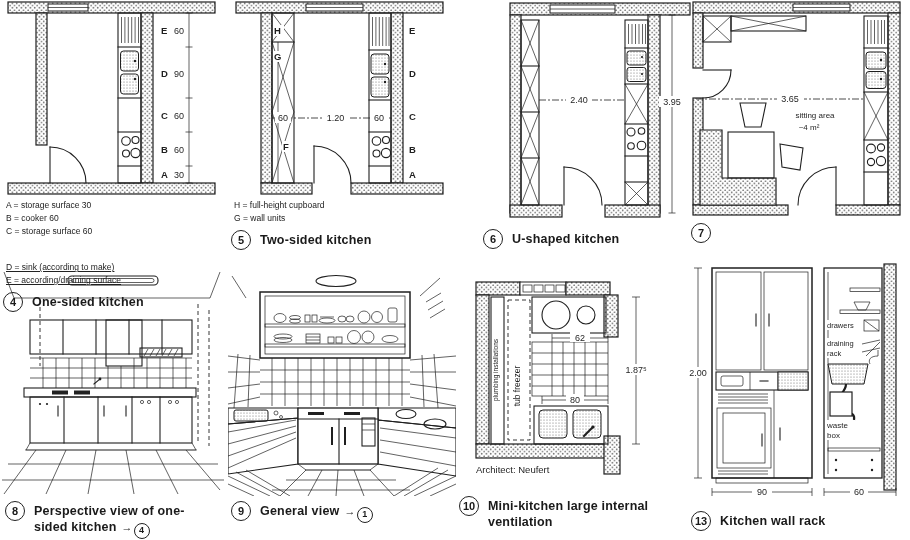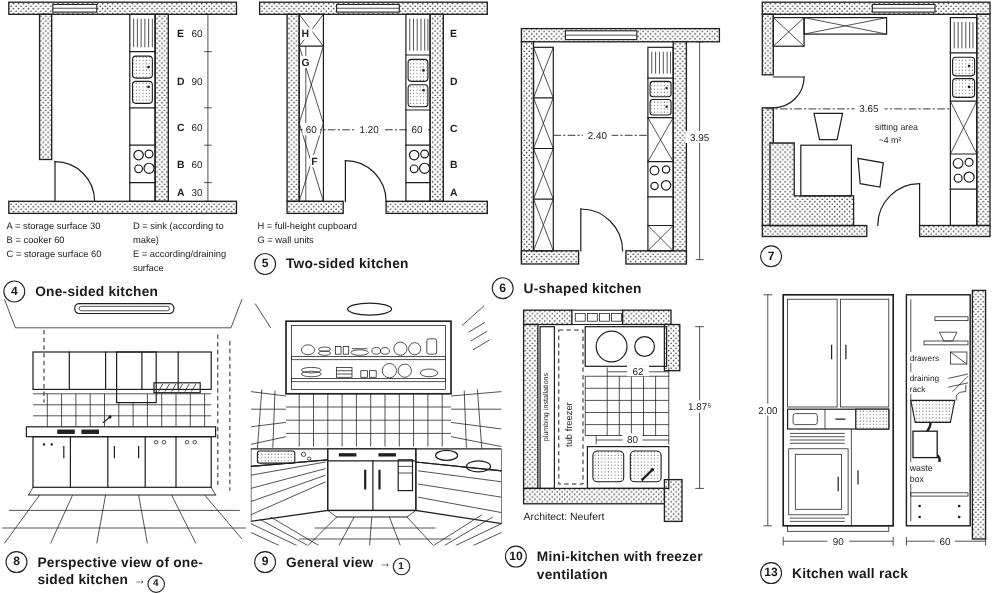--- a/index.html
+++ b/index.html
@@ -21,23 +21,23 @@
   .cap{display:flex;align-items:flex-start;gap:9px;margin-top:5px;padding-left:3px;}
   .num{flex:0 0 auto;min-width:20px;height:20px;box-sizing:border-box;border:1.6px solid #222;
        border-radius:50%;display:flex;align-items:center;justify-content:center;
        font-size:11px;font-weight:bold;padding:0 2px;}
   .ctext{font-weight:bold;font-size:12.5px;line-height:1.28;letter-spacing:.2px;padding-top:2px;}
   .subcap{font-size:10.5px;font-weight:normal;margin-top:2px;margin-left:12px;}
   .arrow{font-weight:normal;font-size:11px;margin:0 1px 0 5px;}
   .refnum{display:inline-flex;width:14px;height:14px;border:1.3px solid #222;border-radius:50%;
           font-size:9px;font-weight:bold;align-items:center;justify-content:center;
           vertical-align:-2px;}
-  .legend{font-size:8.5px;line-height:1.5;color:#222;margin:3px 0 1px 6px;display:flex;gap:24px;}
+  .legend{font-size:8.5px;line-height:1.5;color:#222;margin:3px 0 1px 6px;display:flex;gap:24px;flex-direction:column;}
   .legend .col1{width:102px;}
-  .legend .col2{width:118px;}
+  .legend .col2{width:118px;text-decoration:underline;}
 </style>
 </head>
 <body>
 
 <div id="stage">
 
 <svg width="0" height="0" style="position:absolute" aria-hidden="true">
   <defs>
     <pattern id="wdots" width="4.5" height="4.5" patternUnits="userSpaceOnUse">
       <rect width="4.5" height="4.5" fill="#fff"></rect>
@@ -208,21 +208,21 @@
   <div class="legend" style="display:block;">
     <div>H = full-height cupboard</div>
     <div>G = wall units</div>
   </div>
   <div class="cap">
     <span class="num">5</span>
     <span class="ctext">Two-sided kitchen</span>
   </div>
 </div>
 
-<div class="panel" style="left:444px;top:0;width:228px;margin-top:23px;">
+<div class="panel" style="left:480px;top:0;width:228px;">
   <svg viewBox="0 0 228 224" width="228" height="224">
     <g>
       <rect class="wall" x="30" y="3" width="180" height="12"></rect>
       <rect x="70" y="5" width="65" height="8" fill="#fff" stroke="#1f1f1f" stroke-width="1"></rect>
       <line class="thin" x1="70" y1="9" x2="135" y2="9"></line>
       <rect class="wall" x="30" y="15" width="11" height="198"></rect>
       <rect class="wall" x="168" y="15" width="12" height="198"></rect>
       <rect class="wall" x="30" y="205" width="52" height="12"></rect>
       <rect class="wall" x="125" y="205" width="55" height="12"></rect>
     </g>
@@ -654,21 +654,21 @@
       <line class="thin" x1="180" y1="31" x2="180" y2="178"></line>
       <line class="thin" x1="176" y1="31" x2="184" y2="31"></line>
           <line class="thin" x1="176" y1="178" x2="184" y2="178"></line>
       <rect class="wh" x="165" y="98" width="30" height="11"></rect>
       <text class="dimtxt" x="180" y="107" text-anchor="middle">1.87⁵</text>
     </g>
     <text x="20" y="207" style="font-size:9.5px">Architect: Neufert</text>
   </svg>
   <div class="cap" style="margin-top:16px;">
     <span class="num">10</span>
-    <span class="ctext" style="width:185px;">Mini-kitchen with freezer ventilation</span>
+    <span class="ctext" style="width:185px;">Mini-kitchen large internal ventilation</span>
   </div>
 </div>
 
 <div class="panel" style="left:688px;top:262px;width:222px;">
   <svg viewBox="0 0 218 244" width="218" height="244">
     <g>
       <rect x="24" y="6" width="100" height="210" fill="#fff" stroke="#1f1f1f" stroke-width="1.5"></rect>
       <rect class="thin" x="28" y="216" width="92" height="5" fill="#fff"></rect>
       <rect class="thin" x="28" y="10" width="45" height="98" fill="#fff"></rect>
       <rect class="thin" x="76" y="10" width="44" height="98" fill="#fff"></rect>

